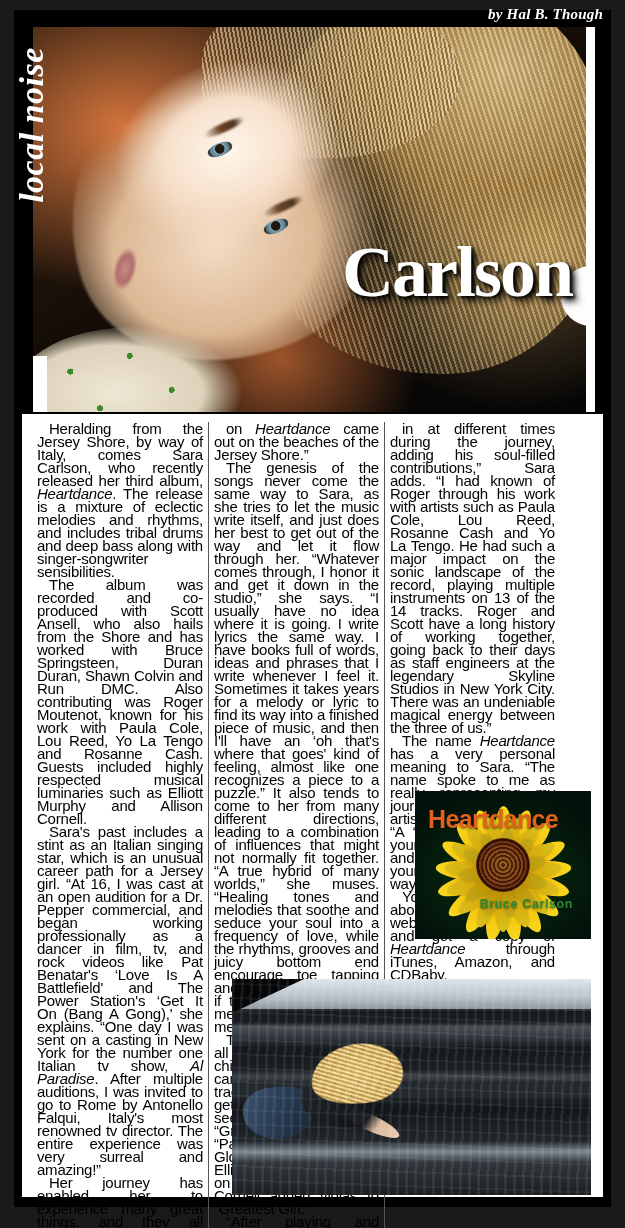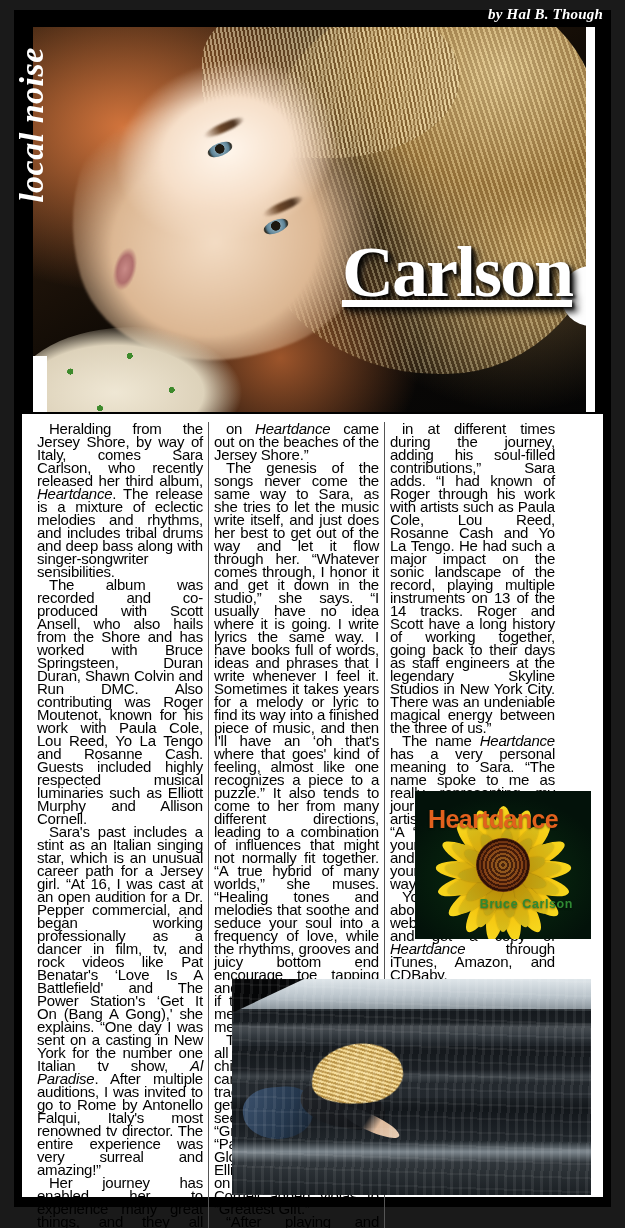--- a/index.html
+++ b/index.html
@@ -197,21 +197,21 @@
     top: 242px;
     z-index: 30;
     color: #ffffff;
     font-family: "Liberation Serif", serif;
     font-weight: bold;
     font-size: 72px;
     line-height: .86;
     letter-spacing: -1px;
     text-shadow: 5px 5px 7px rgba(0,0,0,.95), 2px 2px 3px rgba(0,0,0,.9);
   }
-  .title .l2 { display: block; letter-spacing: -2px; text-decoration: underline; }
+  .title .l2 { display: block; letter-spacing: -2px; }
 
   
   .article {
     position: absolute;
     left: 22px;
     top: 414px;
     width: 581px;
     height: 783px;
     background: #ffffff;
     box-sizing: border-box;

